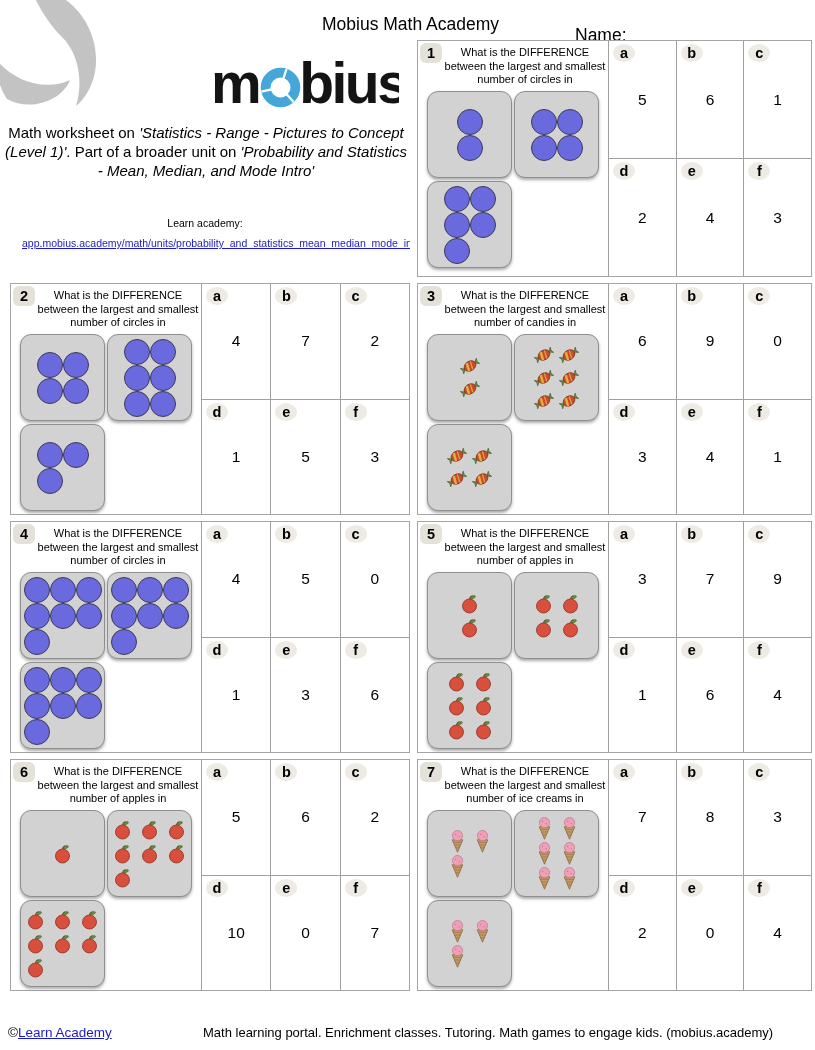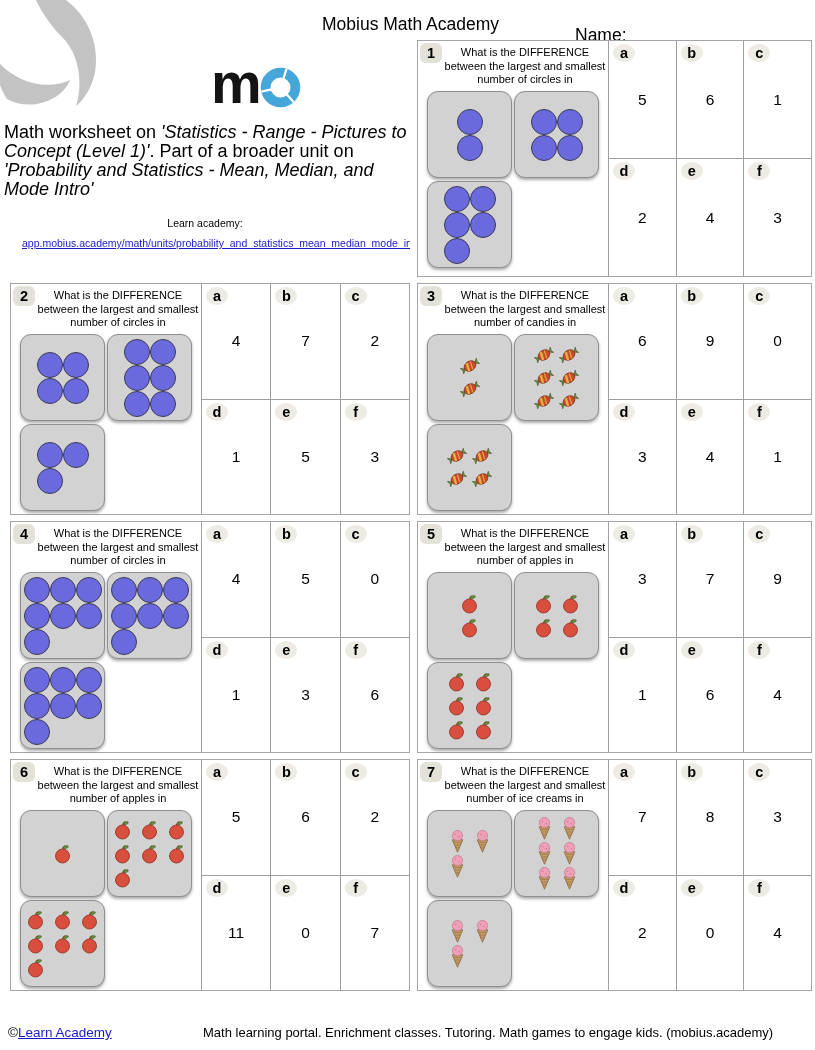--- a/index.html
+++ b/index.html
@@ -13,21 +13,21 @@
   #header-title{position:absolute;left:268px;top:14px;width:285px;text-align:center;font-size:17.5px;}
   #name-row{position:absolute;left:575px;top:4px;font-size:17.5px;white-space:nowrap;margin-top:21px;}
   #name-line{display:inline-block;width:166px;height:19px;border-bottom:1.7px solid #000;vertical-align:bottom;}
 
   
   #mobius-logo{position:absolute;left:211px;top:50px;width:188px;height:66px;overflow:hidden;display:flex;align-items:center;}
   .logo-text{font-size:57px;font-weight:bold;letter-spacing:-2.5px;color:#141414;line-height:1;}
   #mobius-o{width:41px;height:41px;margin:8px -2px 0 1px;flex:none;}
 
   
-  #description{position:absolute;left:4px;top:123px;width:404px;text-align:left;font-size:18px;line-height:19px;}
+  #description{position:absolute;left:4px;top:123px;width:404px;text-align:center;font-size:15px;line-height:19px;}
   #learn-online{position:absolute;left:0;top:217px;width:410px;text-align:center;font-size:10.5px;}
   #intro-link{position:absolute;left:22px;top:237px;width:388px;overflow:hidden;white-space:nowrap;
     font-size:10.5px;color:#1a1acd;text-decoration:underline;cursor:pointer;}
 
   
   .qblock{position:absolute;border:1px solid #a5a5a5;display:flex;background:#fff;box-sizing:border-box;}
   .qleft{width:190px;flex:none;position:relative;}
   .qnum{position:absolute;left:2px;top:2px;min-width:22px;height:20px;background:#e3e1d8;border-radius:6px;
     font-weight:bold;font-size:14.5px;text-align:center;line-height:20px;}
   .qtext{margin:5px 2px 0 26px;height:43px;text-align:center;font-size:11px;line-height:13.5px;}
@@ -68,20 +68,21 @@
 <div id="mobius-logo">
   <span class="logo-text">m</span>
   <svg id="mobius-o" viewBox="0 0 40 40">
     <circle cx="20" cy="20" r="14.5" fill="none" stroke="#45a7d9" stroke-width="9.5"></circle>
     <g stroke="#ffffff" stroke-width="2.2">
       <line x1="20" y1="1" x2="20" y2="11" transform="rotate(18 20 20)"></line>
       <line x1="20" y1="1" x2="20" y2="11" transform="rotate(138 20 20)"></line>
       <line x1="20" y1="1" x2="20" y2="11" transform="rotate(258 20 20)"></line>
     </g>
   </svg>
+  <span class="logo-text">bius</span>
 </div>
 
 <div id="description">
   <span>Math worksheet on </span><i>'Statistics - Range - Pictures to Concept (Level 1)'</i><span>. Part of a broader unit on </span><i>'Probability and Statistics - Mean, Median, and Mode Intro'</i>
 </div>
 <div id="learn-online">Learn academy:</div>
 <a id="intro-link">app.mobius.academy/math/units/probability_and_statistics_mean_median_mode_intro</a>
 
 <div id="questions">
     <div class="qblock" style="left: 417px; top: 40px; width: 395px; height: 237px;">
@@ -740,21 +741,21 @@
             <span class="aval">6</span>
           </div>
           <div class="acell">
             <span class="abadge">c</span>
             <span class="aval">2</span>
           </div>
         </div>
         <div class="arow">
           <div class="acell">
             <span class="abadge">d</span>
-            <span class="aval">11</span>
+            <span class="aval">10</span>
           </div>
           <div class="acell">
             <span class="abadge">e</span>
             <span class="aval">0</span>
           </div>
           <div class="acell">
             <span class="abadge">f</span>
             <span class="aval">7</span>
           </div>
         </div>

